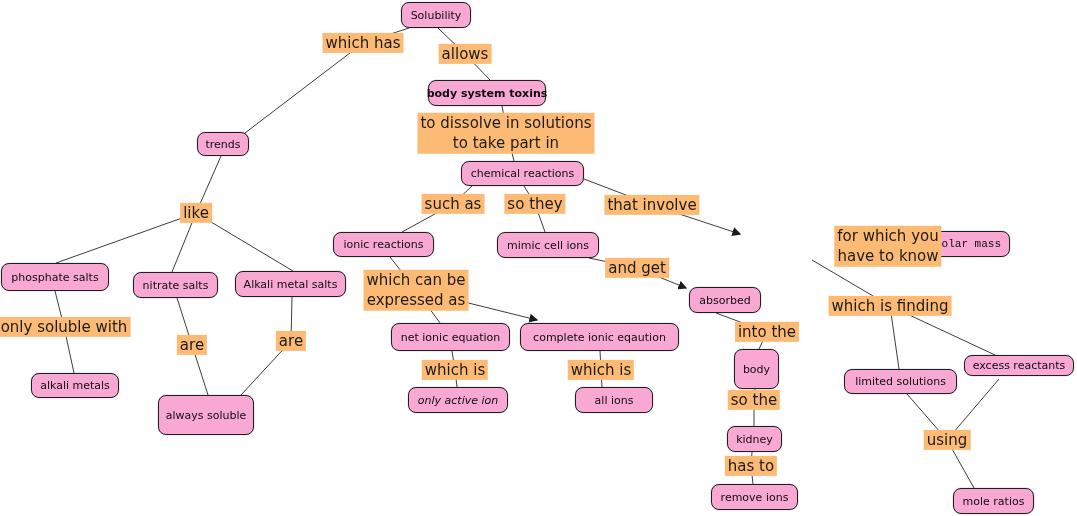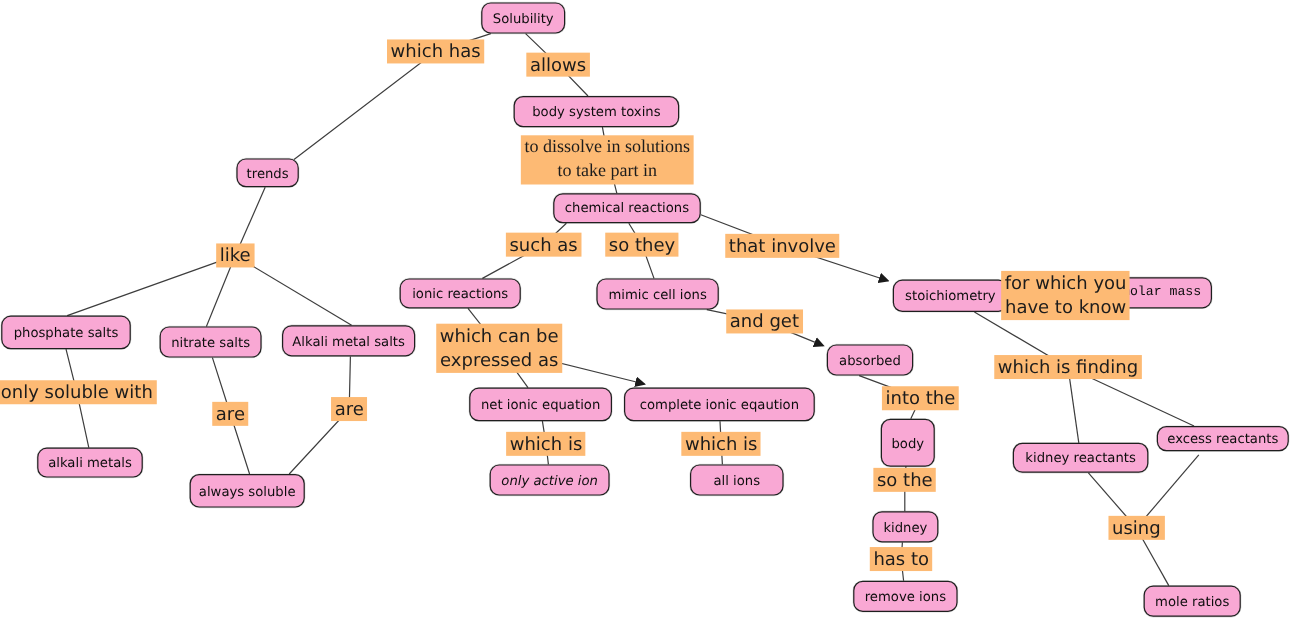--- a/index.html
+++ b/index.html
@@ -68,46 +68,45 @@
       <polyline class="edge" points="452,351 455,370 457,387" stroke="#3d3d3d"></polyline>
       <polyline class="edge" points="600,351 601,370 602,387" stroke="#3d3d3d"></polyline>
       <polyline class="edge" points="812,260 890,306" stroke="#3d3d3d"></polyline>
       <polyline class="edge" points="890,306 899,369" stroke="#3d3d3d"></polyline>
       <polyline class="edge" points="890,306 995,355" stroke="#3d3d3d"></polyline>
       <polyline class="edge" points="907,394 947,440" stroke="#3d3d3d"></polyline>
       <polyline class="edge" points="999,379 947,440" stroke="#3d3d3d"></polyline>
       <polyline class="edge" points="947,440 974,488" stroke="#3d3d3d"></polyline>
     </svg>
 <div class="node" style="left: 401px; top: 2px; width: 70px; height: 26px;">Solubility</div>
-    <div class="node" style="left: 428px; top: 80px; width: 138px; height: 26px;">body system toxins</div>
+    <div class="node" style="left: 428px; top: 80px; width: 118px; height: 26px; font-weight: bold;">body system toxins</div>
     <div class="node" style="left: 197px; top: 132px; width: 52px; height: 24px;">trends</div>
     <div class="node" style="left: 461px; top: 161px; width: 123px; height: 25px;">chemical reactions</div>
     <div class="node" style="left: 333px; top: 232px; width: 101px; height: 25px; text-align: center;">ionic reactions</div>
     <div class="node" style="left: 497px; top: 232px; width: 102px; height: 26px;">mimic cell ions</div>
-    <div class="node" style="left: 744px; top: 233px; width: 96px; height: 27px;">stoichiometry</div>
     <div class="node" style="left: 926px; top: 231px; width: 84px; height: 26px; font-family: Liberation Mono, monospace;">molar mass</div>
     <div class="node" style="left: 1px; top: 263px; width: 108px; height: 28px;">phosphate salts</div>
     <div class="node" style="left: 133px; top: 272px; width: 85px; height: 26px;">nitrate salts</div>
     <div class="node" style="left: 235px; top: 271px; width: 111px; height: 26px;">Alkali metal salts</div>
     <div class="node" style="left: 31px; top: 373px; width: 88px; height: 25px;">alkali metals</div>
-    <div class="node" style="left: 158px; top: 395px; width: 96px; height: 28px;">always soluble</div>
+    <div class="node" style="left: 158px; top: 395px; width: 96px; height: 40px;">always soluble</div>
     <div class="node" style="left: 391px; top: 323px; width: 119px; height: 28px;">net ionic equation</div>
     <div class="node" style="left: 520px; top: 323px; width: 159px; height: 28px;">complete ionic eqaution</div>
     <div class="node" style="left: 408px; top: 387px; width: 100px; height: 26px; font-style: italic;">only active ion</div>
     <div class="node" style="left: 575px; top: 387px; width: 78px; height: 26px;">all ions</div>
     <div class="node" style="left: 689px; top: 287px; width: 72px; height: 26px;">absorbed</div>
     <div class="node" style="left: 734px; top: 349px; width: 45px; height: 40px;">body</div>
     <div class="node" style="left: 727px; top: 426px; width: 55px; height: 26px;">kidney</div>
     <div class="node" style="left: 711px; top: 484px; width: 87px; height: 26px;">remove ions</div>
-    <div class="node" style="left: 844px; top: 369px; width: 113px; height: 25px;">kidney reactants</div>
+    <div class="node" style="left: 844px; top: 369px; width: 113px; height: 25px;">limited solutions</div>
     <div class="node" style="left: 964px; top: 355px; width: 110px; height: 21px;">excess reactants</div>
     <div class="node" style="left: 953px; top: 488px; width: 81px; height: 26px;">mole ratios</div>
     <div class="edge-label" style="left: 363px; top: 43px;">which has</div>
     <div class="edge-label" style="left: 465px; top: 54px;">allows</div>
-    <div class="edge-label" style="left: 506px; top: 133px; font-family: Liberation Serif, serif;">to dissolve in solutions
+    <div class="edge-label" style="left: 506px; top: 133px;">to dissolve in solutions
 to take part in</div>
     <div class="edge-label" style="left: 453px; top: 204px;">such as</div>
     <div class="edge-label" style="left: 535px; top: 204px;">so they</div>
     <div class="edge-label" style="left: 652px; top: 205px;">that involve</div>
     <div class="edge-label" style="left: 196px; top: 213px;">like</div>
     <div class="edge-label" style="left: 64px; top: 327px;">only soluble with</div>
     <div class="edge-label" style="left: 192px; top: 345px;">are</div>
     <div class="edge-label" style="left: 291px; top: 341px;">are</div>
     <div class="edge-label" style="left: 416px; top: 290px;">which can be
 expressed as</div>

